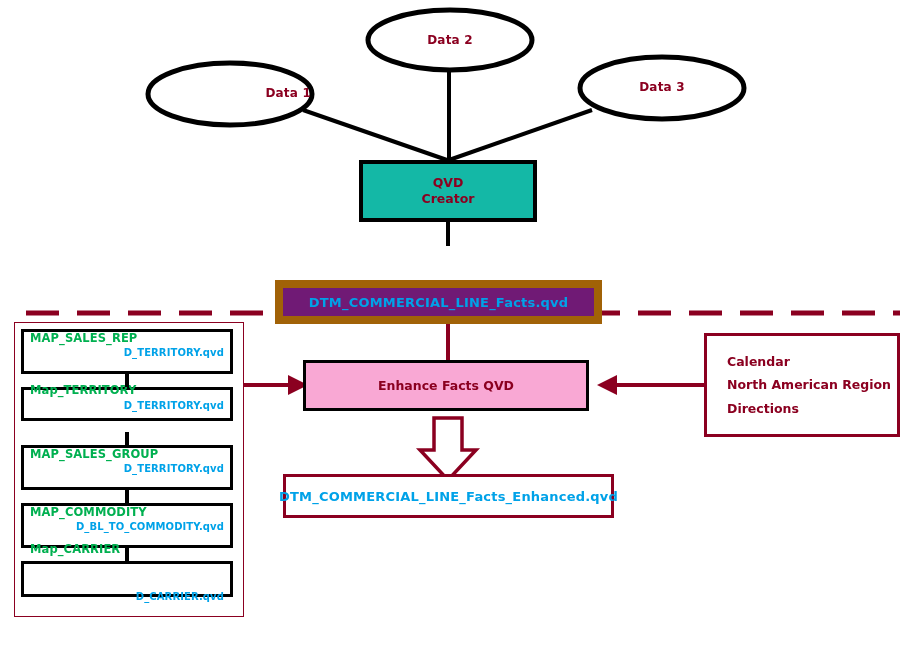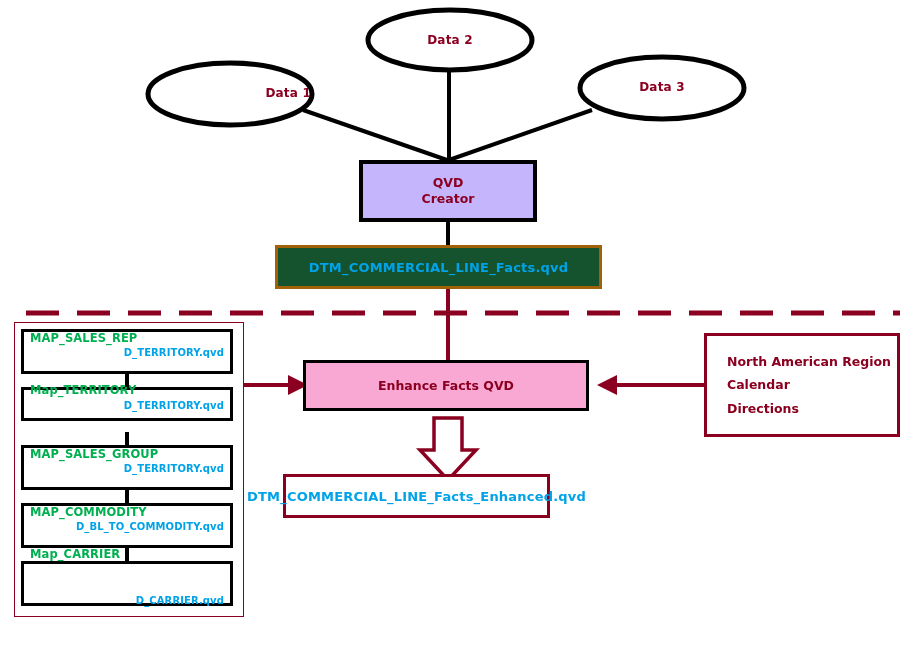--- a/index.html
+++ b/index.html
@@ -41,34 +41,35 @@
     font-size: 12px;
     font-weight: bold;
     color: #8B0020;
     letter-spacing: 0.2px;
     white-space: nowrap;
   }
 
   
   .creator-box {
     border: 4px solid #000000;
-    background: #c4b5fd;
+    background: #14b8a6;
     flex-direction: column;
     line-height: 1.25;
   }
   .creator-box span {
     font-size: 12.5px;
     font-weight: bold;
     color: #8B0020;
   }
 
   
   .qvd-box-black {
-    border: 3px solid #a16207;
-    background: #14532d;
+    border: 8px solid #a16207;
+    background: #701a75;
+    margin-top: 35px;
   }
   .qvd-text {
     font-size: 13px;
     font-weight: bold;
     color: #00A2E8;
     letter-spacing: 0.2px;
     white-space: nowrap;
   }
 
   
@@ -204,40 +205,40 @@
     <div class="map-box" style="left:6px; top:122px; width:212px; height:45px;">
       <div class="map-name">MAP_SALES_GROUP</div>
       <div class="map-file">D_TERRITORY.qvd</div>
     </div>
 
     <div class="map-box" style="left:6px; top:180px; width:212px; height:45px;">
       <div class="map-name">MAP_COMMODITY</div>
       <div class="map-file">D_BL_TO_COMMODITY.qvd</div>
     </div>
 
-    <div class="map-box" style="left:6px; top:238px; width:212px; height:45px;gap:32px;">
+    <div class="map-box" style="left:6px; top:238px; width:212px; height:36px;gap:32px;">
       <div class="map-name">Map_CARRIER</div>
       <div class="map-file">D_CARRIER.qvd</div>
     </div>
 
     <svg style="position:absolute; left:0; top:0; width:230px; height:295px; pointer-events:none;" viewBox="0 0 230 295" xmlns="http://www.w3.org/2000/svg">
       <line x1="112" y1="51" x2="112" y2="64" stroke="#000000" stroke-width="4"></line>
       <line x1="112" y1="109" x2="112" y2="122" stroke="#000000" stroke-width="4"></line>
       <line x1="112" y1="167" x2="112" y2="180" stroke="#000000" stroke-width="4"></line>
       <line x1="112" y1="225" x2="112" y2="238" stroke="#000000" stroke-width="4"></line>
     </svg>
   </div>
 
   <div class="node enhance-box" style="left:303px; top:360px; width:286px; height:51px;">
     <span class="enhance-label">Enhance Facts QVD</span>
   </div>
 
   <div class="dim-panel" style="left:704px; top:333px; width:196px; height:104px;">
+    <div class="dim-item">Calendar</div>
     <div class="dim-item">North American Region</div>
-    <div class="dim-item">Calendar</div>
     <div class="dim-item">Directions</div>
   </div>
 
-  <div class="node qvd-box-red" style="left:283px; top:474px; width:267px; height:44px;">
+  <div class="node qvd-box-red" style="left:283px; top:474px; width:331px; height:44px;">
     <span class="qvd-text">DTM_COMMERCIAL_LINE_Facts_Enhanced.qvd</span>
   </div>
 
 </div>
 
 </body></html>

